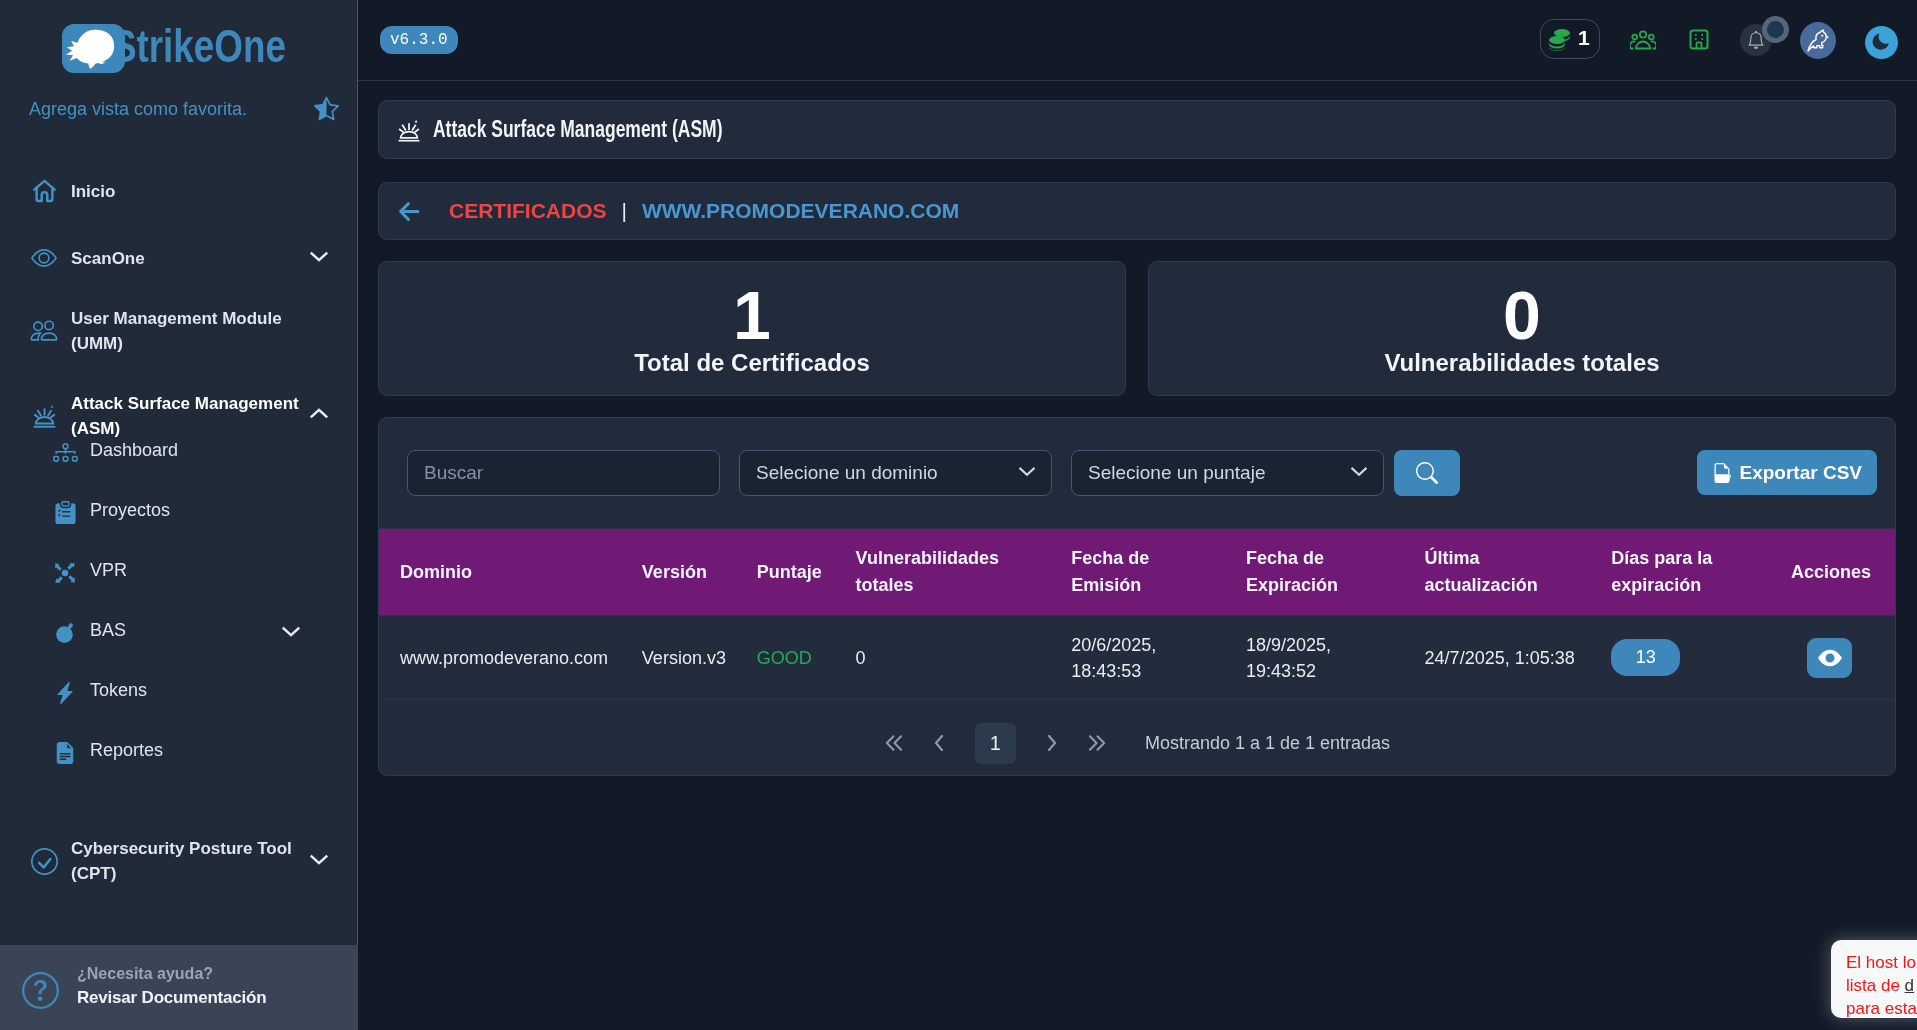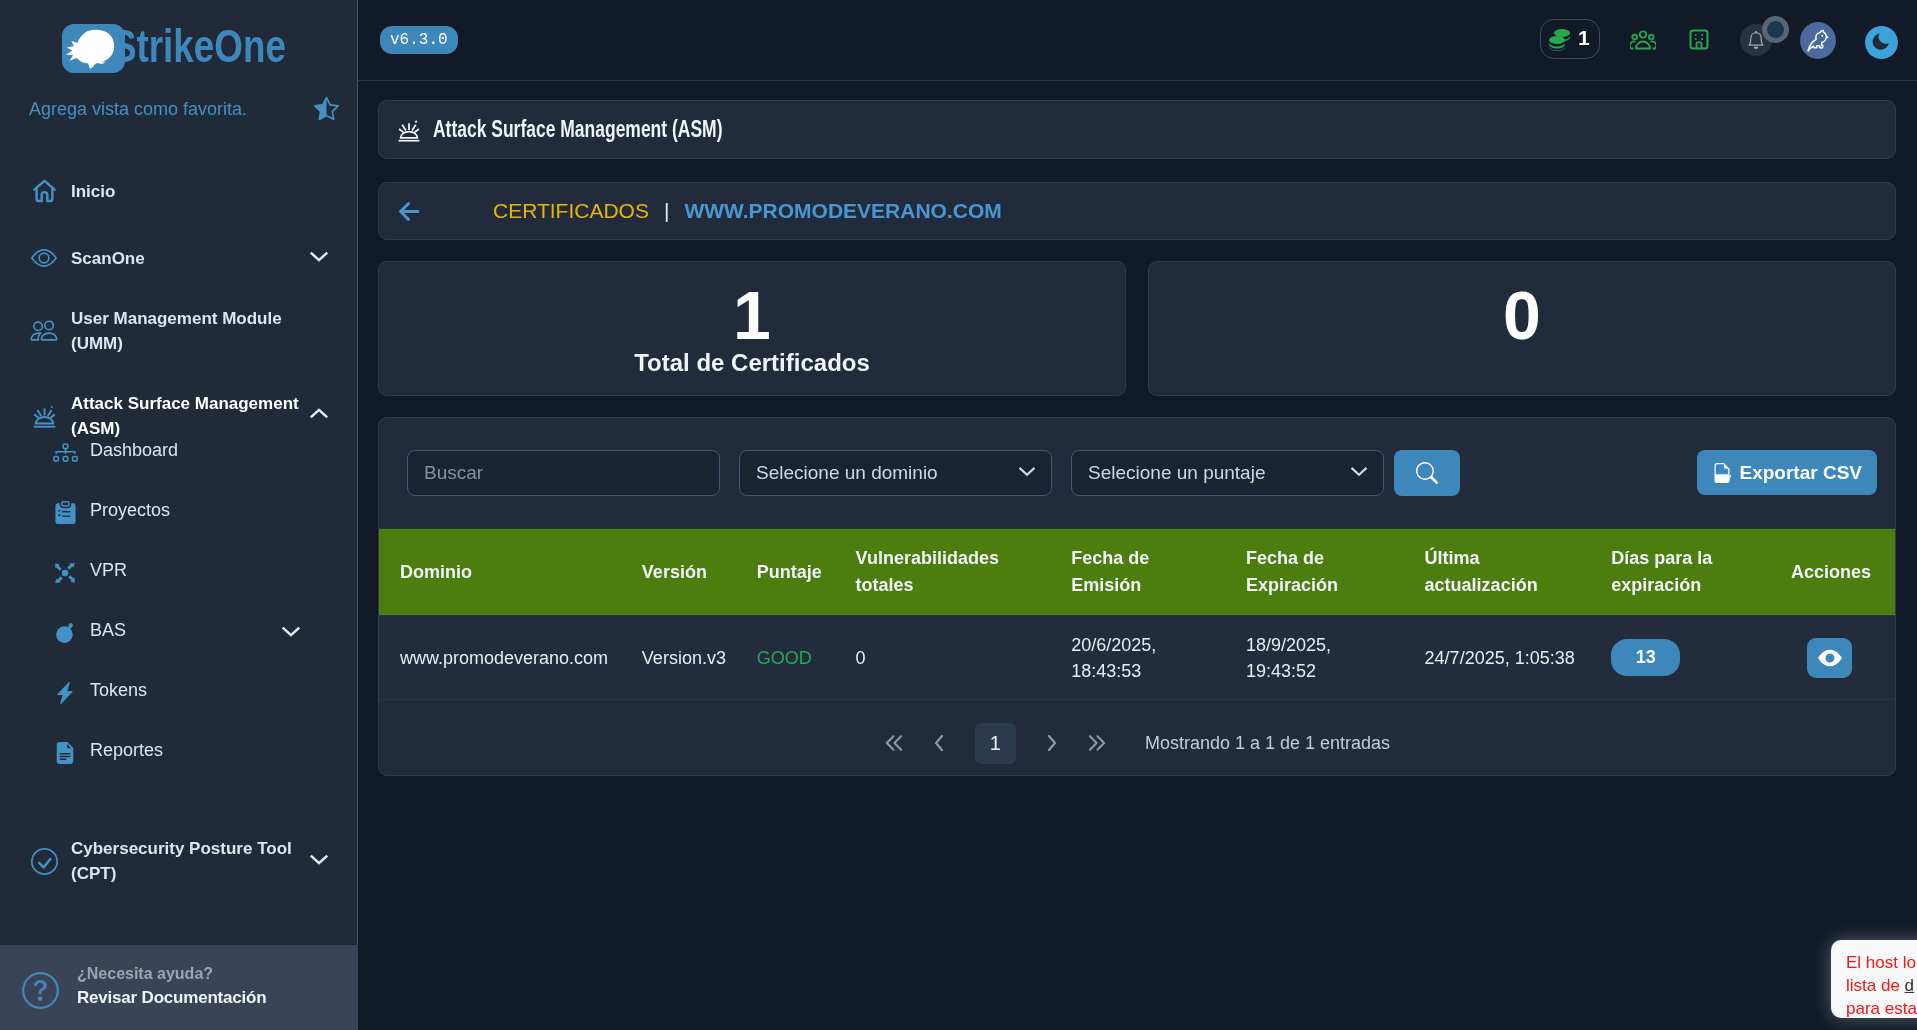--- a/index.html
+++ b/index.html
@@ -25,40 +25,40 @@
 .helpTxt1 { position:absolute; left:77px; top:20px; color:#9aa5b1; font-size:16px; font-weight:700; }
 .helpTxt2 { position:absolute; left:77px; top:43px; color:#f0f3f6; font-size:17px; font-weight:700; letter-spacing:-.2px; }
 
 #main { position:relative; width:1755px; height:1030px; background:#121a28; }
 .topdiv { position:absolute; left:0; top:80px; width:1559px; height:1px; background:#2a3444; }
 .vbadge { position:absolute; left:22px; top:26px; background:#3d87ba; color:#fff; font-family:"Liberation Mono", monospace; font-size:16px; padding:5px 10px; border-radius:12px; }
 .card { position:absolute; left:20px; width:1518px; background:#212b3b; border:1px solid #2e3a4e; border-radius:9px; }
 .asmCard { top:100px; height:59px; display:flex; align-items:center; }
 .asmCard .t { color:#f2f5f8; font-size:23px; font-weight:700; margin-left:54px; transform:scale(.76,1); transform-origin:left center; white-space:nowrap; }
 .bcCard { top:182px; height:58px; display:flex; align-items:center; }
-.bcCard .bct { color:#eab308; font-size:21px; font-weight:400; margin-left:114px; }
+.bcCard .bct { color:#ef4444; font-size:21px; font-weight:700; margin-left:70px; }
 .bcCard .sep { color:#e8edf2; font-size:21px; margin:0 15px; font-weight:400; }
 .bcCard .bcl { color:#4897d2; font-size:21px; font-weight:700; }
 .statCard { top:261px; height:135px; width:748px; text-align:center; }
 .statCard .num { font-size:68px; font-weight:700; color:#fff; margin-top:19px; line-height:68px; height:68px; }
 .statCard .lab { font-size:24px; font-weight:700; color:#f2f5f8; margin-top:0px; }
 .tblCard { top:417px; height:359px; }
 .filters { position:absolute; left:0; top:0; width:100%; height:111px; border-bottom:1px solid #2a3444; }
 .inp { position:absolute; top:32px; height:46px; background:#1a2332; border:1px solid #3e5877; border-radius:8px; color:#8492a4; font-size:19px; display:flex; align-items:center; padding:0 16px; }
 .sel { color:#cfd8e2; }
 .sel .ch { position:absolute; right:14px; }
 .sbtn { position:absolute; left:1015px; top:32px; width:66px; height:46px; background:#3d87ba; border-radius:8px; display:flex; align-items:center; justify-content:center; }
 .csvbtn { position:absolute; right:18px; top:32px; height:45px; background:#3d87ba; border-radius:8px; color:#fff; font-size:19px; font-weight:700; display:flex; align-items:center; padding:0 15px; gap:8px; }
 table { position:absolute; top:111px; left:0; width:100%; border-collapse:collapse; }
 th { color:#f0f4f8; font-size:18px; font-weight:700; text-align:left; padding:16px 0 16px 0; line-height:27px; vertical-align:middle; }
 td { color:#e8edf2; font-size:18px; font-weight:400; vertical-align:middle; line-height:26px; }
-.trh { border-bottom:1px solid #2a3444; background:#4d7c0f; }
+.trh { border-bottom:1px solid #2a3444; background:#701a75; }
 .trd { border-bottom:1px solid #2a3444; height:84px; background:#222c3c; }
 .good { color:#27a858; font-weight:400; }
-.dbadge { display:inline-block; background:#3d87ba; color:#fff; border-radius:16px; width:69px; height:37px; line-height:37px; text-align:center; font-weight:700; }
+.dbadge { display:inline-block; background:#3d87ba; color:#fff; border-radius:16px; width:69px; height:37px; line-height:37px; text-align:center; font-weight:400; }
 .ebtn { display:inline-flex; background:#3d87ba; border-radius:9px; width:45px; height:40px; align-items:center; justify-content:center; }
 .pgrow { position:absolute; left:0; bottom:0; width:100%; height:64px; display:flex; align-items:center; justify-content:center; gap:30px; }
 .pgbox { width:41px; height:41px; background:#2c3a4d; border-radius:6px; color:#e8eef4; display:flex; align-items:center; justify-content:center; font-size:20px; }
 .pgarrow { display:flex; align-items:center; }
 .mostr { color:#c3cdd8; margin-left:8px; font-size:18px; }
 .toast { position:fixed; right:-44px; bottom:12px; width:130px; height:78px; background:#f7f8f9; border-radius:10px 0 0 10px; box-shadow:0 0 18px rgba(255,255,255,.3); padding:11px 0 0 15px; font-size:17px; line-height:23px; color:#f51616; }
 .toast u { color:#333; }
 </style>
 </head>
 <body>
@@ -253,20 +253,21 @@
     <span class="bct">CERTIFICADOS</span>
       <span class="sep">|</span>
       <span class="bcl">WWW.PROMODEVERANO.COM</span>
   </div>
   <div class="card statCard" style="left:20px;">
     <div class="num">1</div>
     <div class="lab">Total de Certificados</div>
   </div>
   <div class="card statCard" style="left:790px;">
     <div class="num">0</div>
+    <div class="lab">Vulnerabilidades totales</div>
   </div>
   <div class="card tblCard">
     <div class="filters">
       <div class="inp" style="left:28px; width:313px;">Buscar</div>
       <div class="inp sel" style="left:360px; width:313px;">Selecione un dominio<span class="ch"><svg width="20" height="20" viewBox="0 0 16 16" fill="none" stroke="#cfd8e2" stroke-width="1.7">
               <path d="M2 5.5 8 11l6-5.5"></path>
             </svg></span></div>
       <div class="inp sel" style="left:692px; width:313px;">Selecione un puntaje<span class="ch"><svg width="20" height="20" viewBox="0 0 16 16" fill="none" stroke="#cfd8e2" stroke-width="1.7">
               <path d="M2 5.5 8 11l6-5.5"></path>
             </svg></span></div>

